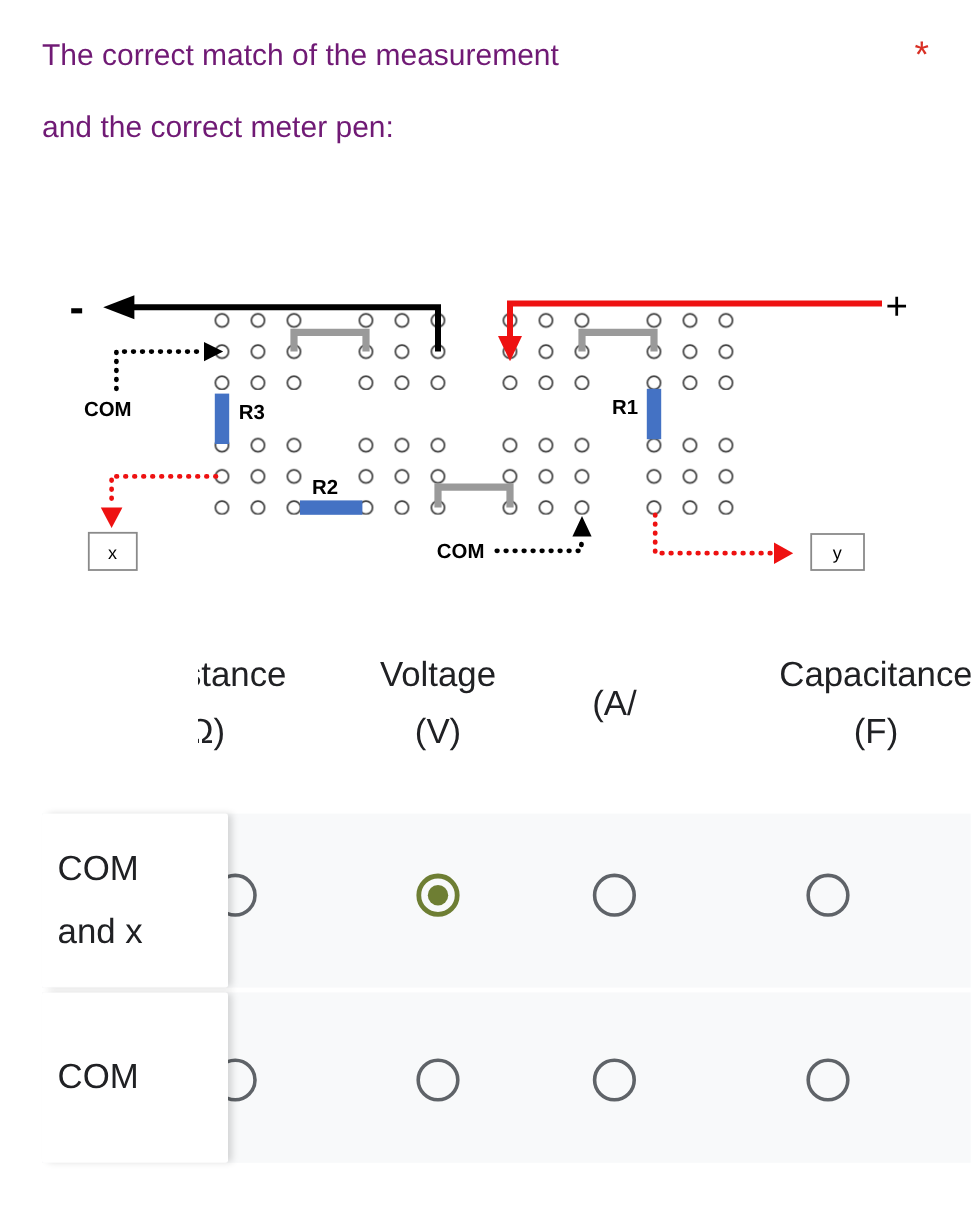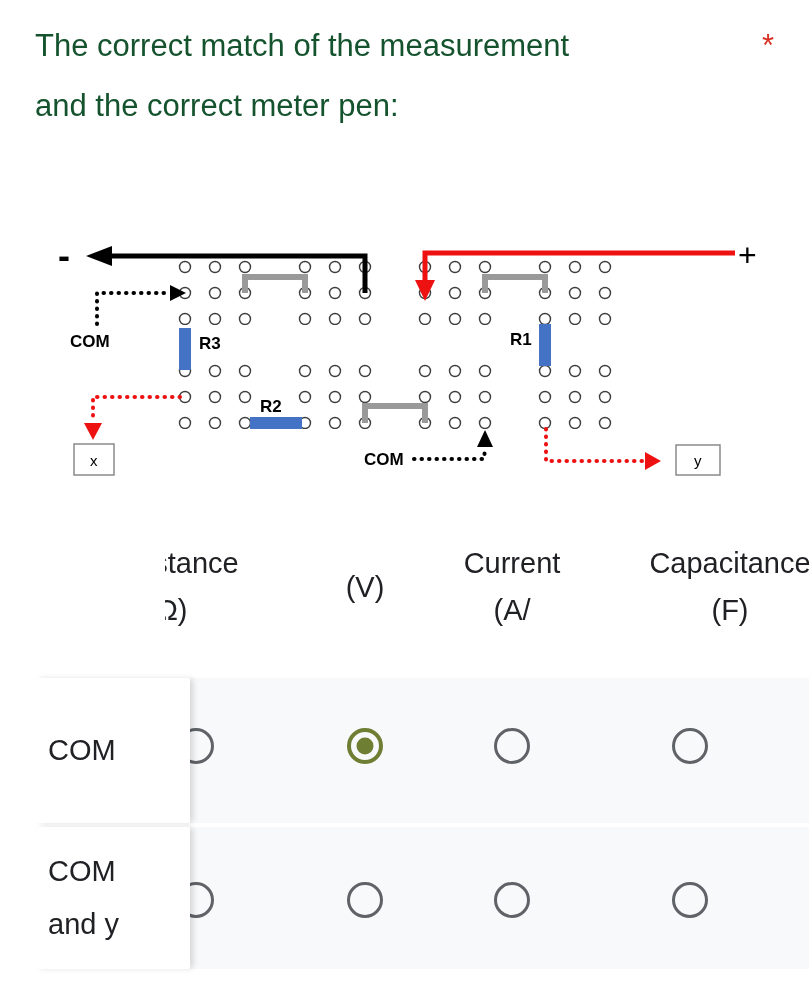--- a/index.html
+++ b/index.html
@@ -2,21 +2,21 @@
 <html><head>
 <meta charset="utf-8">
 <style>
   * { margin:0; padding:0; box-sizing:border-box; }
   html,body { width:809px; height:1006px; }
   body {
     position:relative; overflow:hidden; background:#ffffff;
     font-family:"Liberation Sans", sans-serif; color:#202124;
   }
   
-  .title-block { position:absolute; left:35px; top:16px; width:700px; font-size:31px; line-height:60px; color:#14532d; }
+  .title-block { position:absolute; left:35px; top:16px; width:700px; font-size:25px; line-height:60px; color:#701a75; }
   .required-asterisk { position:absolute; left:762px; top:28px; font-size:31px; color:#d93025; }
   
   .diagram { position:absolute; left:0; top:228px; width:809px; height:262px; }
   svg text { font-family:"Liberation Sans", sans-serif; fill:#000; }
   
   .grid-area { position:absolute; left:0; top:500px; width:809px; height:506px; }
   .row-strip { position:absolute; left:35px; width:774px; background:#f8f9fa; z-index:0; }
   .strip-1 { top:178px; height:145px; }
   .strip-2 { top:327px; height:142px; }
   .grid-clip { position:absolute; left:165px; top:0; width:644px; height:506px; overflow:hidden; z-index:1; }
@@ -130,43 +130,43 @@
   <div class="row-strip strip-1"></div>
   <div class="row-strip strip-2"></div>
 
   <div class="grid-clip">
 
     <div class="col-header col-h-1">
       <div>Resistance</div>
       <div>(Ω)</div>
     </div>
     <div class="col-header col-h-2">
+      <div>Voltage</div>
       <div>(V)</div>
     </div>
     <div class="col-header col-h-3">
-      <div>Current</div>
       <div>(A/</div>
     </div>
     <div class="col-header col-h-4">
       <div>Capacitance</div>
       <div>(F)</div>
     </div>
 
     <div class="radio r-c1 r-row1"></div>
     <div class="radio r-c2 r-row1 selected"></div>
     <div class="radio r-c3 r-row1"></div>
     <div class="radio r-c4 r-row1"></div>
 
     <div class="radio r-c1 r-row2"></div>
     <div class="radio r-c2 r-row2"></div>
     <div class="radio r-c3 r-row2"></div>
     <div class="radio r-c4 r-row2"></div>
   </div>
 
   <div class="row-label-panel panel-1">
     <div>COM</div>
+    <div>and x</div>
   </div>
   <div class="row-label-panel panel-2">
     <div>COM</div>
-    <div>and y</div>
   </div>
 
 </div>
 
 </body></html>

